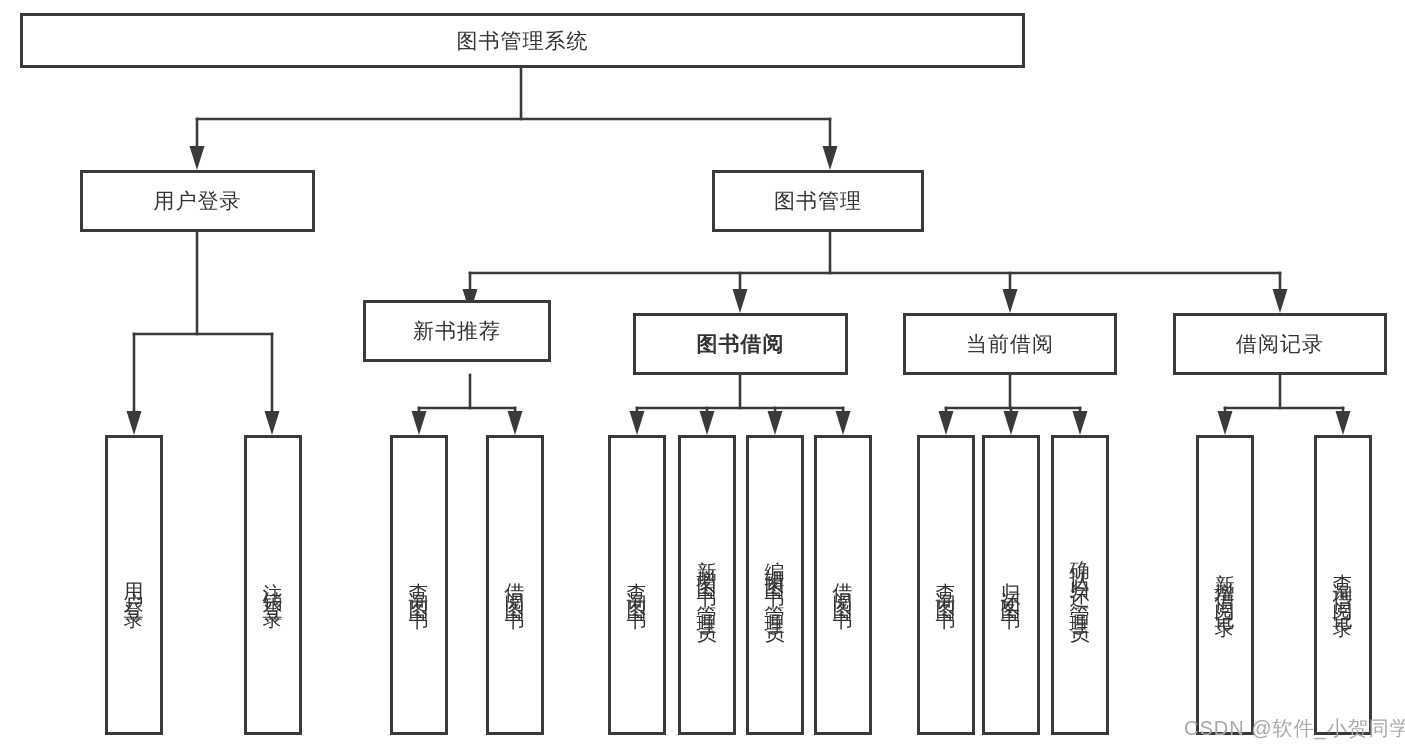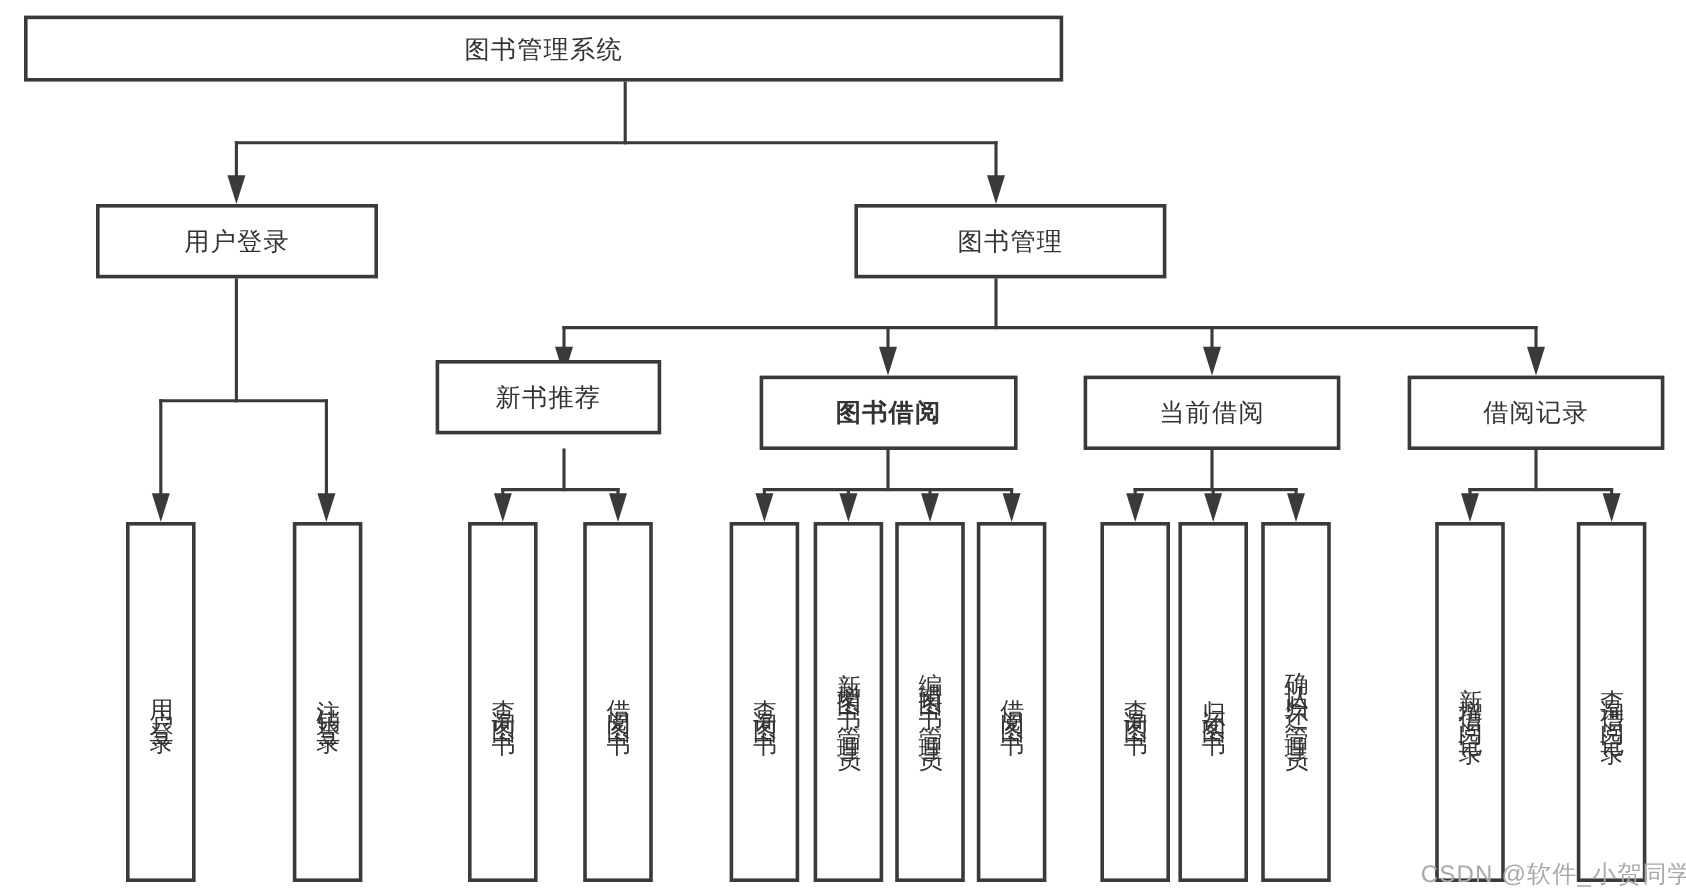--- a/index.html
+++ b/index.html
@@ -113,28 +113,28 @@
     <polygon points="1072.5,411 1087.5,411 1080,435"></polygon>
 
     <line x1="1280" y1="375" x2="1280" y2="408"></line>
     <line x1="1225" y1="408" x2="1343" y2="408"></line>
     <line x1="1225" y1="408" x2="1225" y2="419"></line>
     <polygon points="1217.5,411 1232.5,411 1225,435"></polygon>
     <line x1="1343" y1="408" x2="1343" y2="419"></line>
     <polygon points="1335.5,411 1350.5,411 1343,435"></polygon>
   </svg>
 
-  <div class="node root" style="left:20px;top:13px;width:866px;height:55px;">
+  <div class="node root" style="left:20px;top:13px;width:1005px;height:55px;">
     <span>图书管理系统</span>
   </div>
 
   <div class="node" style="left:80px;top:170px;width:235px;height:62px;">
     <span>用户登录</span>
   </div>
-  <div class="node" style="left:712px;top:170px;width:260px;height:62px;">
+  <div class="node" style="left:712px;top:170px;width:212px;height:62px;">
     <span>图书管理</span>
   </div>
 
   <div class="node" style="left:363px;top:300px;width:188px;height:62px;">
     <span>新书推荐</span>
   </div>
   <div class="node" style="left:633px;top:313px;width:215px;height:62px;font-weight:bold;">
     <span>图书借阅</span>
   </div>
   <div class="node" style="left:1173px;top:313px;width:214px;height:62px;">

